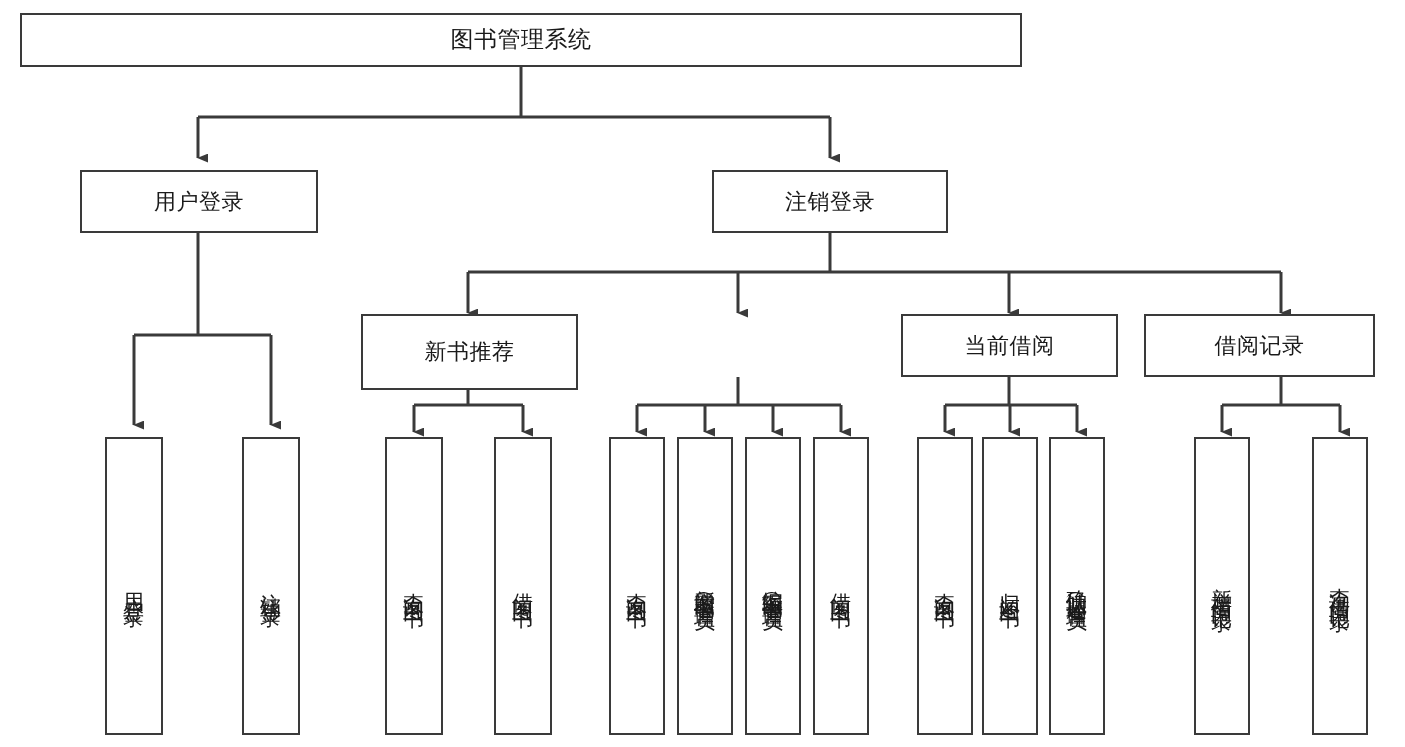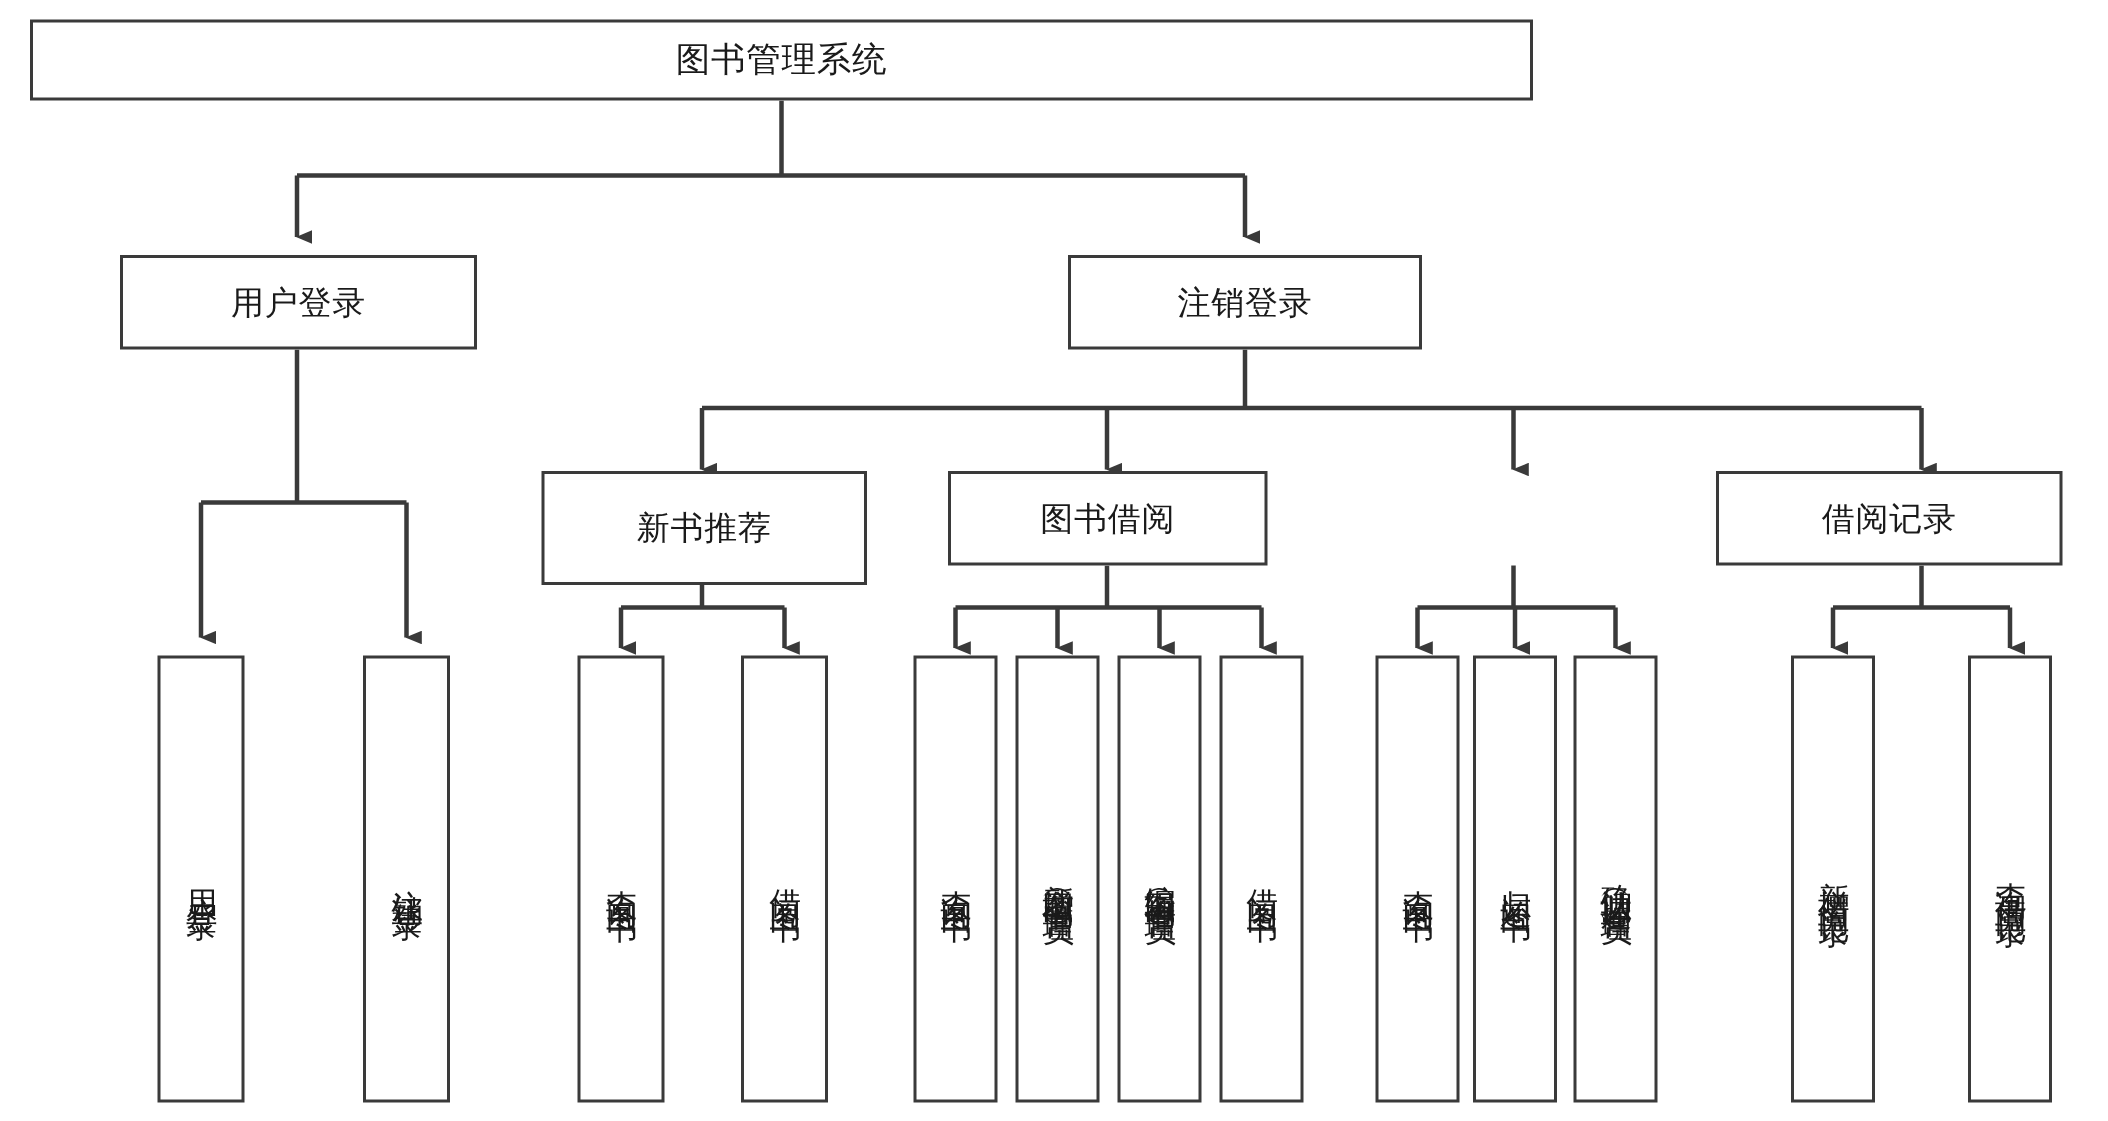--- a/index.html
+++ b/index.html
@@ -153,24 +153,24 @@
   </div>
 
   <div class="node horiz" style="left:712px; top:170px; width:236px; height:63px;">
     <span class="node-label">注销登录</span>
   </div>
 
   <div class="node horiz" style="left:361px; top:314px; width:217px; height:76px;">
     <span class="node-label">新书推荐</span>
   </div>
 
-  <div class="node horiz" style="left:632px; top:314px; width:213px; height:63px;">
-    <span class="node-label">图书借阅</span>
-  </div>
-
+
+  <div class="node horiz" style="left:901px; top:314px; width:217px; height:63px;">
+    <span class="node-label">当前借阅</span>
+  </div>
 
   <div class="node horiz" style="left:1144px; top:314px; width:231px; height:63px;">
     <span class="node-label">借阅记录</span>
   </div>
 
   <div class="node vert" style="left:105px; top:437px; width:58px; height:298px;">
     <span class="node-label">用户登录</span>
   </div>
   <div class="node vert" style="left:242px; top:437px; width:58px; height:298px;">
     <span class="node-label">注销登录</span>

